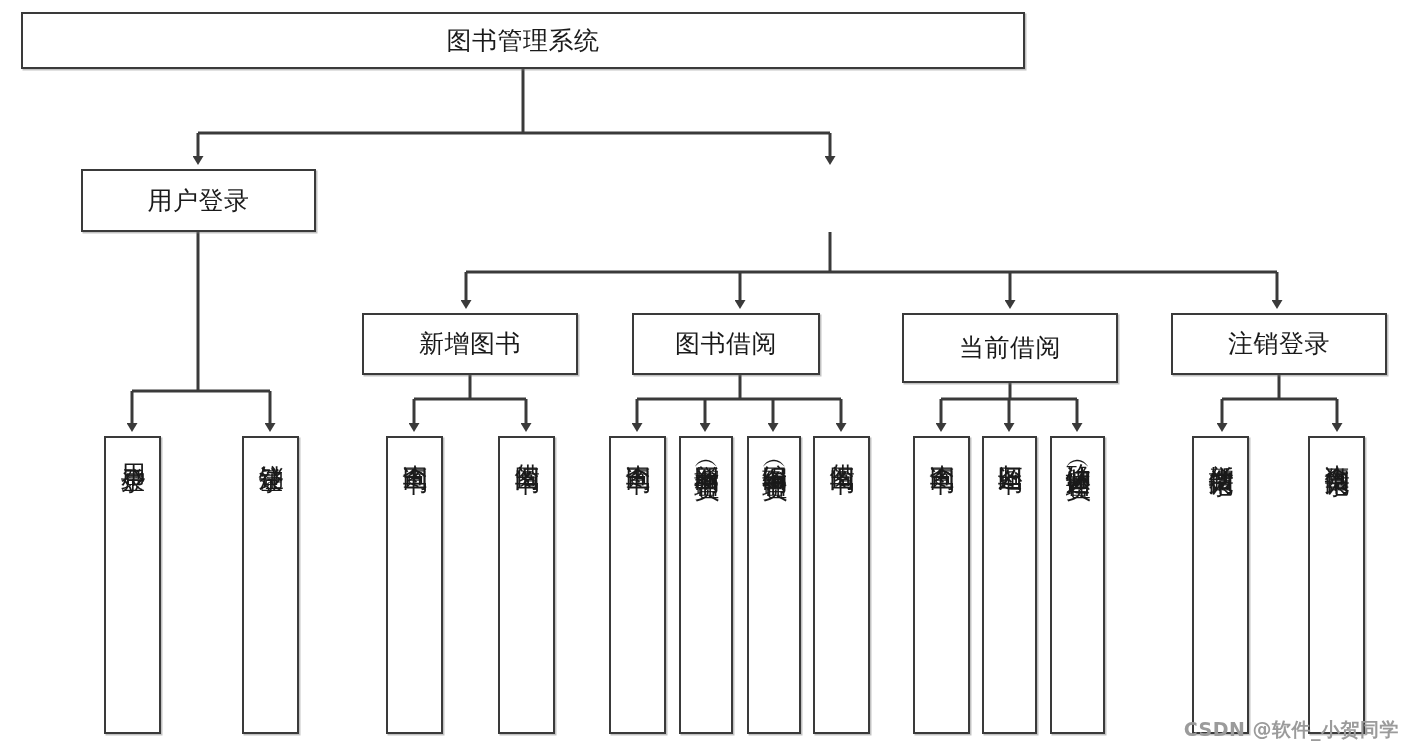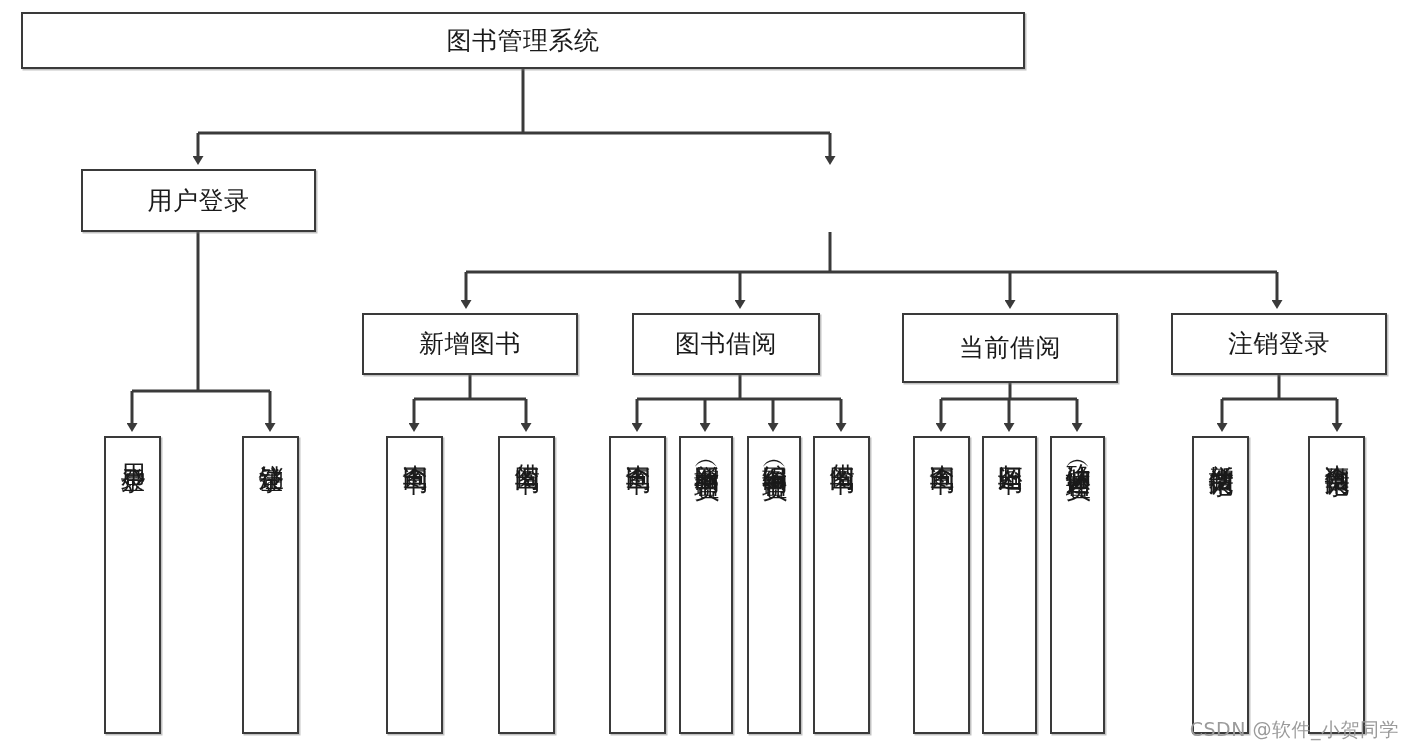--- a/index.html
+++ b/index.html
@@ -66,20 +66,21 @@
     font-size: 25px;
   }
   #watermark {
     position: absolute;
     right: 6px;
     bottom: 4px;
     font-size: 19px;
     color: #9b9b9b;
     white-space: nowrap;
     letter-spacing: 0.5px;
+    font-weight: bold;
   }
 </style>
 </head>
 <body>
 
 <div id="canvas">
 
   <svg id="edges" viewBox="0 0 1405 747">
     <defs>
       <marker id="arrow" markerWidth="9" markerHeight="11" refX="1" refY="5.5" orient="auto" markerUnits="userSpaceOnUse">

